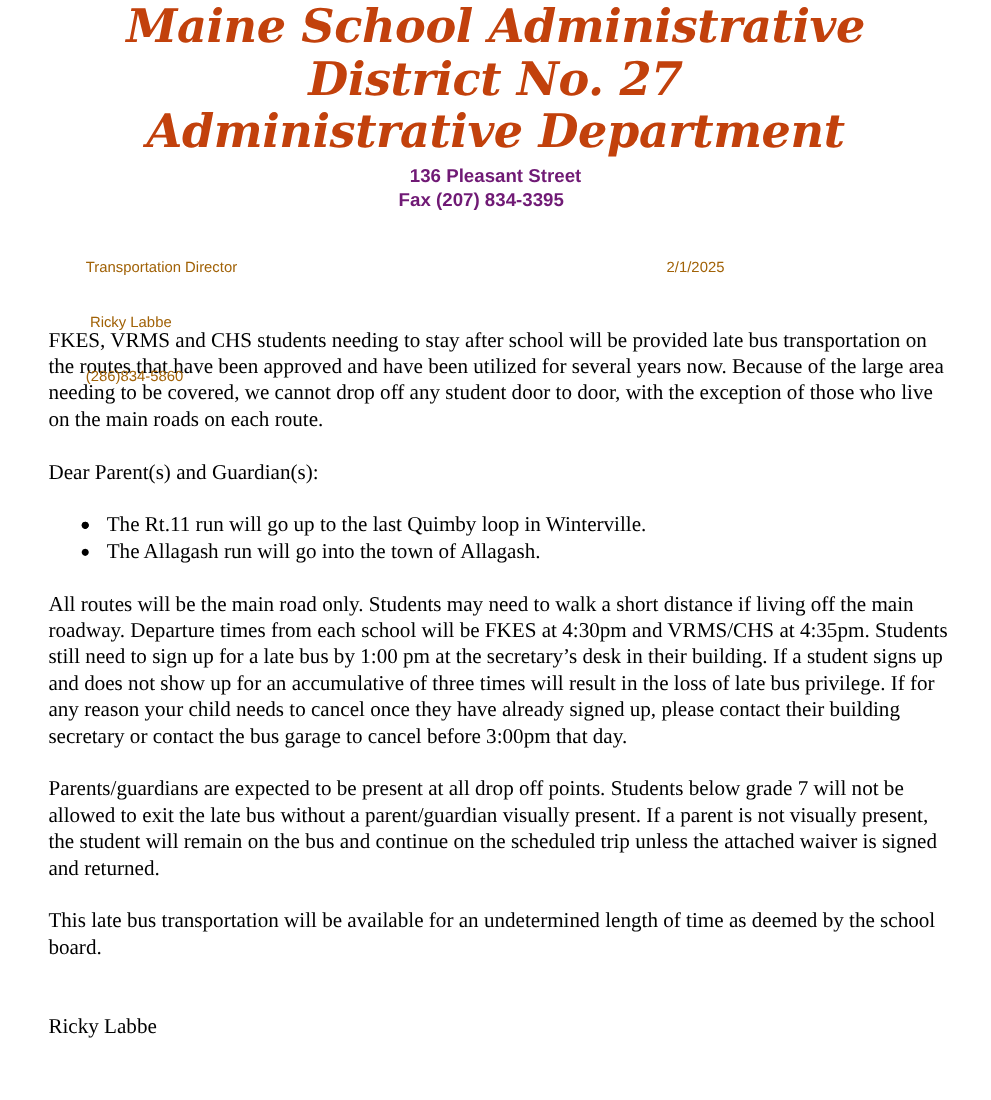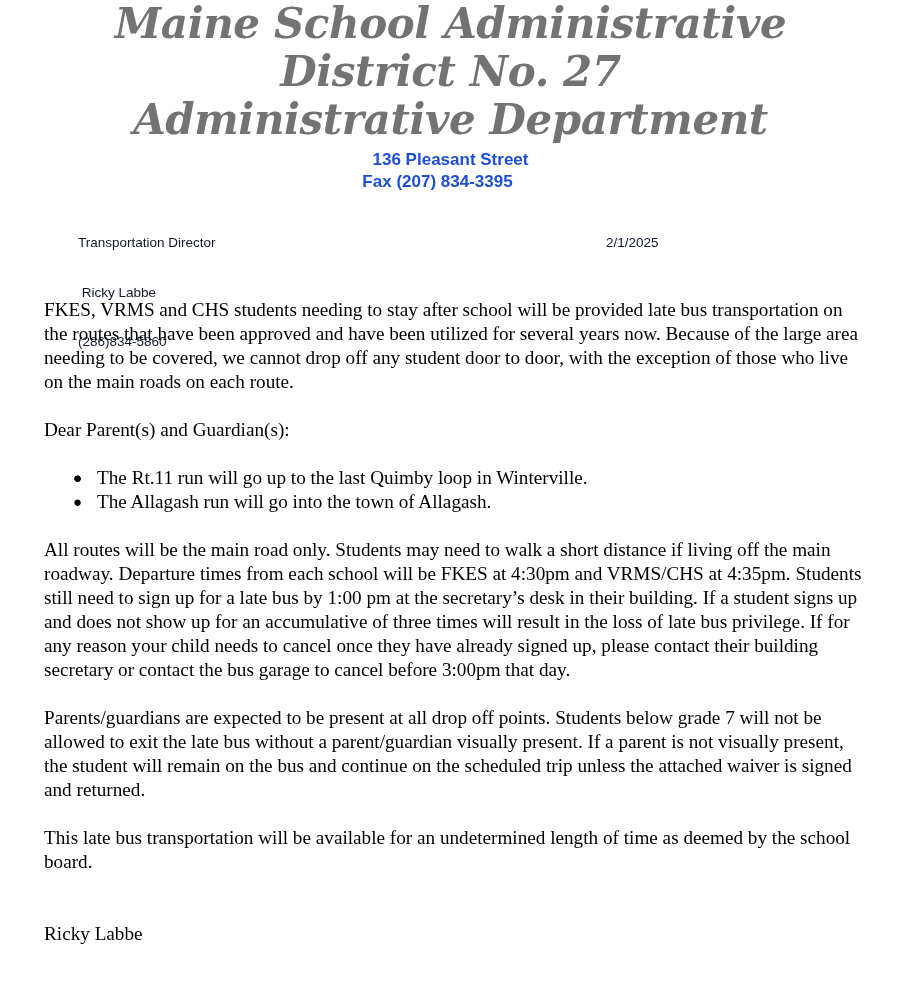--- a/index.html
+++ b/index.html
@@ -24,51 +24,51 @@
 
   
   .letterhead {
     padding-top: 0px;
   }
 
   .org-title {
     font-family: "DejaVu Serif", "Liberation Serif", serif;
     font-style: italic;
     font-weight: bold;
-    color: #737373;
+    color: #c2410c;
     font-size: 42px;
     line-height: 48px;
     text-align: center;
     letter-spacing: -0.4px;
     padding: 0 32px;
   }
   .org-title .line1 { display: block; }
   .org-title .line2 { display: block; }
 
   .address-block {
     text-align: center;
-    color: #1d4ed8;
+    color: #701a75;
     font-family: "Liberation Sans", "DejaVu Sans", sans-serif;
     font-weight: bold;
     font-size: 17px;
     line-height: 21.5px;
     margin-top: 5px;
   }
   .address-block .addr-line { display: block; }
   .address-block .addr-fax { display: block; position: relative; left: -13px; }
 
   
   .meta-row {
     position: relative;
     margin-top: 10px;
     height: 56px;
     font-family: "Liberation Sans", "DejaVu Sans", sans-serif;
     font-size: 13.5px;
     line-height: 16.5px;
-    color: #0f172a;
+    color: #a16207;
     text-decoration: underline;
   }
   .director-block {
     position: absolute;
     left: 78px;
     top: 0;
     white-space: pre;
   }
   .director-block span { display: block; }
   .letter-date {

